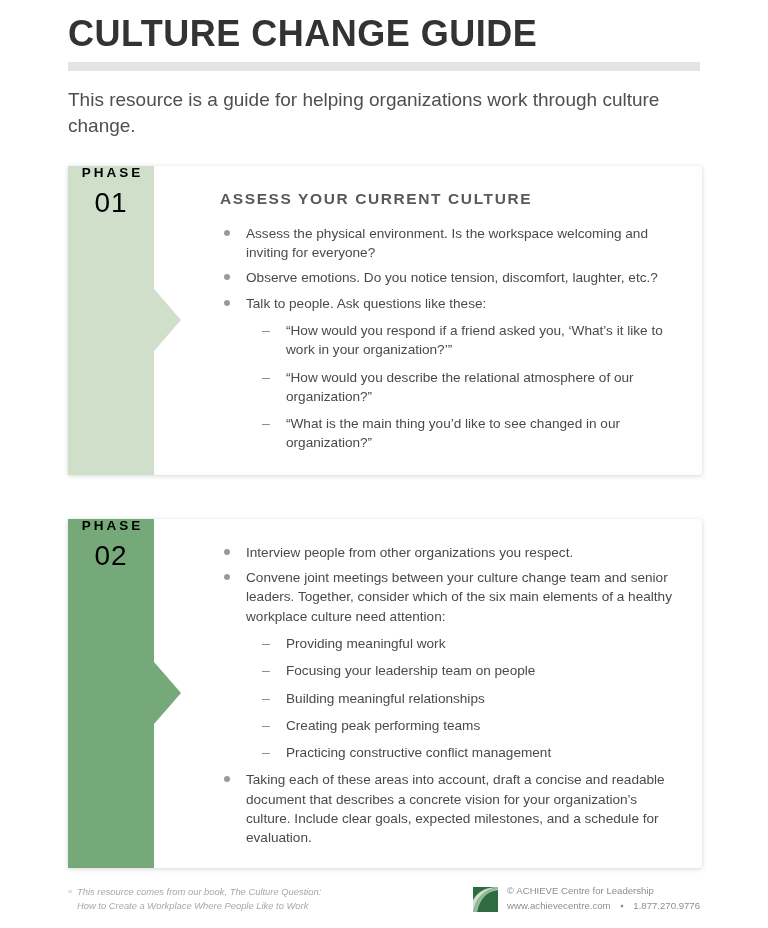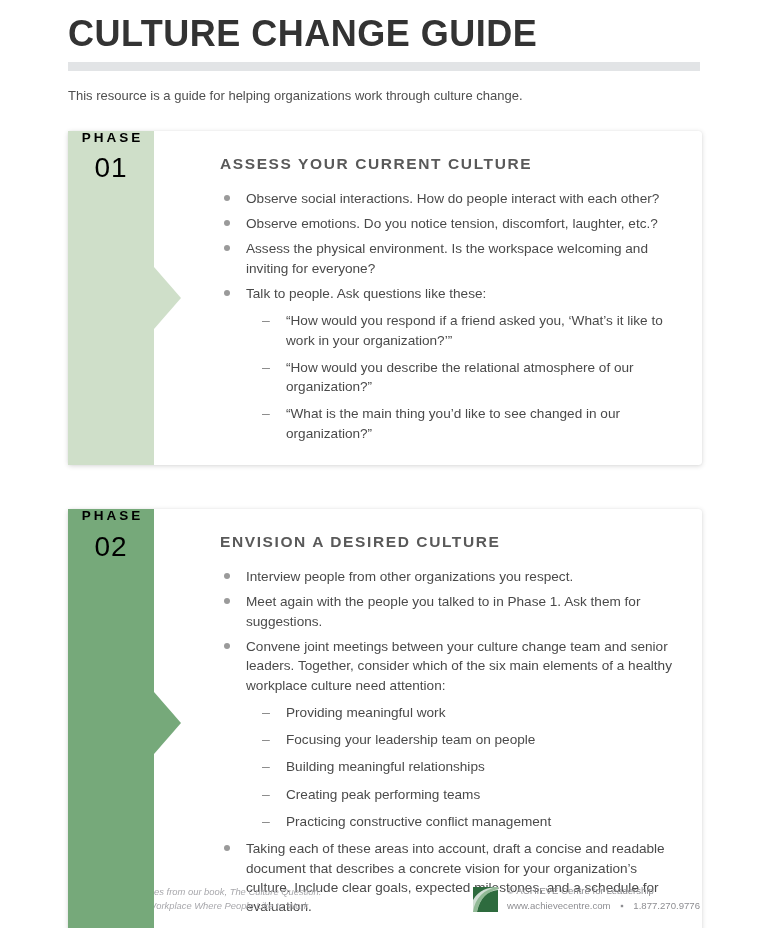--- a/index.html
+++ b/index.html
@@ -39,21 +39,21 @@
     padding-top: 14px;
     line-height: 1.1;
   }
   .title-rule {
     height: 9px;
     background: #e2e4e6;
     margin-top: 8px;
     width: 632px;
   }
   .intro {
-    font-size: 13px;
+    font-size: 19px;
     color: #4f4f4f;
     margin-top: 16px;
     line-height: 1.4;
   }
 
   
   .phases {
     margin-top: 26px;
   }
   .card {
@@ -239,29 +239,25 @@
           <div class="tab-label">PHASE</div>
           <div class="tab-number">01</div>
         </div>
         <div class="tab-arrow"></div>
 
         <div class="card-inner">
           <div class="card-heading">ASSESS YOUR CURRENT CULTURE</div>
           <ul class="bullets">
             <li>
               <span class="dot"></span>
-              <span>Observe social interactions. How do people interact with each other?</span>
+              <span>Assess the physical environment. Is the workspace welcoming and inviting for everyone?</span>
             </li>
             <li>
               <span class="dot"></span>
               <span>Observe emotions. Do you notice tension, discomfort, laughter, etc.?</span>
-            </li>
-            <li>
-              <span class="dot"></span>
-              <span>Assess the physical environment. Is the workspace welcoming and inviting for everyone?</span>
             </li>
             <li>
               <span class="dot"></span>
               <span>Talk to people. Ask questions like these:</span>
               <div class="sub-wrap">
                 <ul class="subs">
                   <li>
                     <span class="dash">–</span>
                     <span>“How would you respond if a friend asked you, ‘What’s it like to work in your organization?’”</span>
                   </li>
@@ -286,29 +282,24 @@
 
     <div class="phase-block phase-2" style="position:relative;margin-top:44px;">
       <div class="card">
         <div class="tab">
           <div class="tab-label">PHASE</div>
           <div class="tab-number">02</div>
         </div>
         <div class="tab-arrow"></div>
 
         <div class="card-inner">
-          <div class="card-heading">ENVISION A DESIRED CULTURE</div>
           <ul class="bullets">
             <li>
               <span class="dot"></span>
               <span>Interview people from other organizations you respect.</span>
-            </li>
-            <li>
-              <span class="dot"></span>
-              <span>Meet again with the people you talked to in Phase 1. Ask them for suggestions.</span>
             </li>
             <li>
               <span class="dot"></span>
               <span>Convene joint meetings between your culture change team and senior leaders. Together, consider which of the six main elements of a healthy workplace culture need attention:</span>
               <div class="sub-wrap">
                 <ul class="subs">
                   <li>
                     <span class="dash">–</span>
                   </li>
                   <li>

